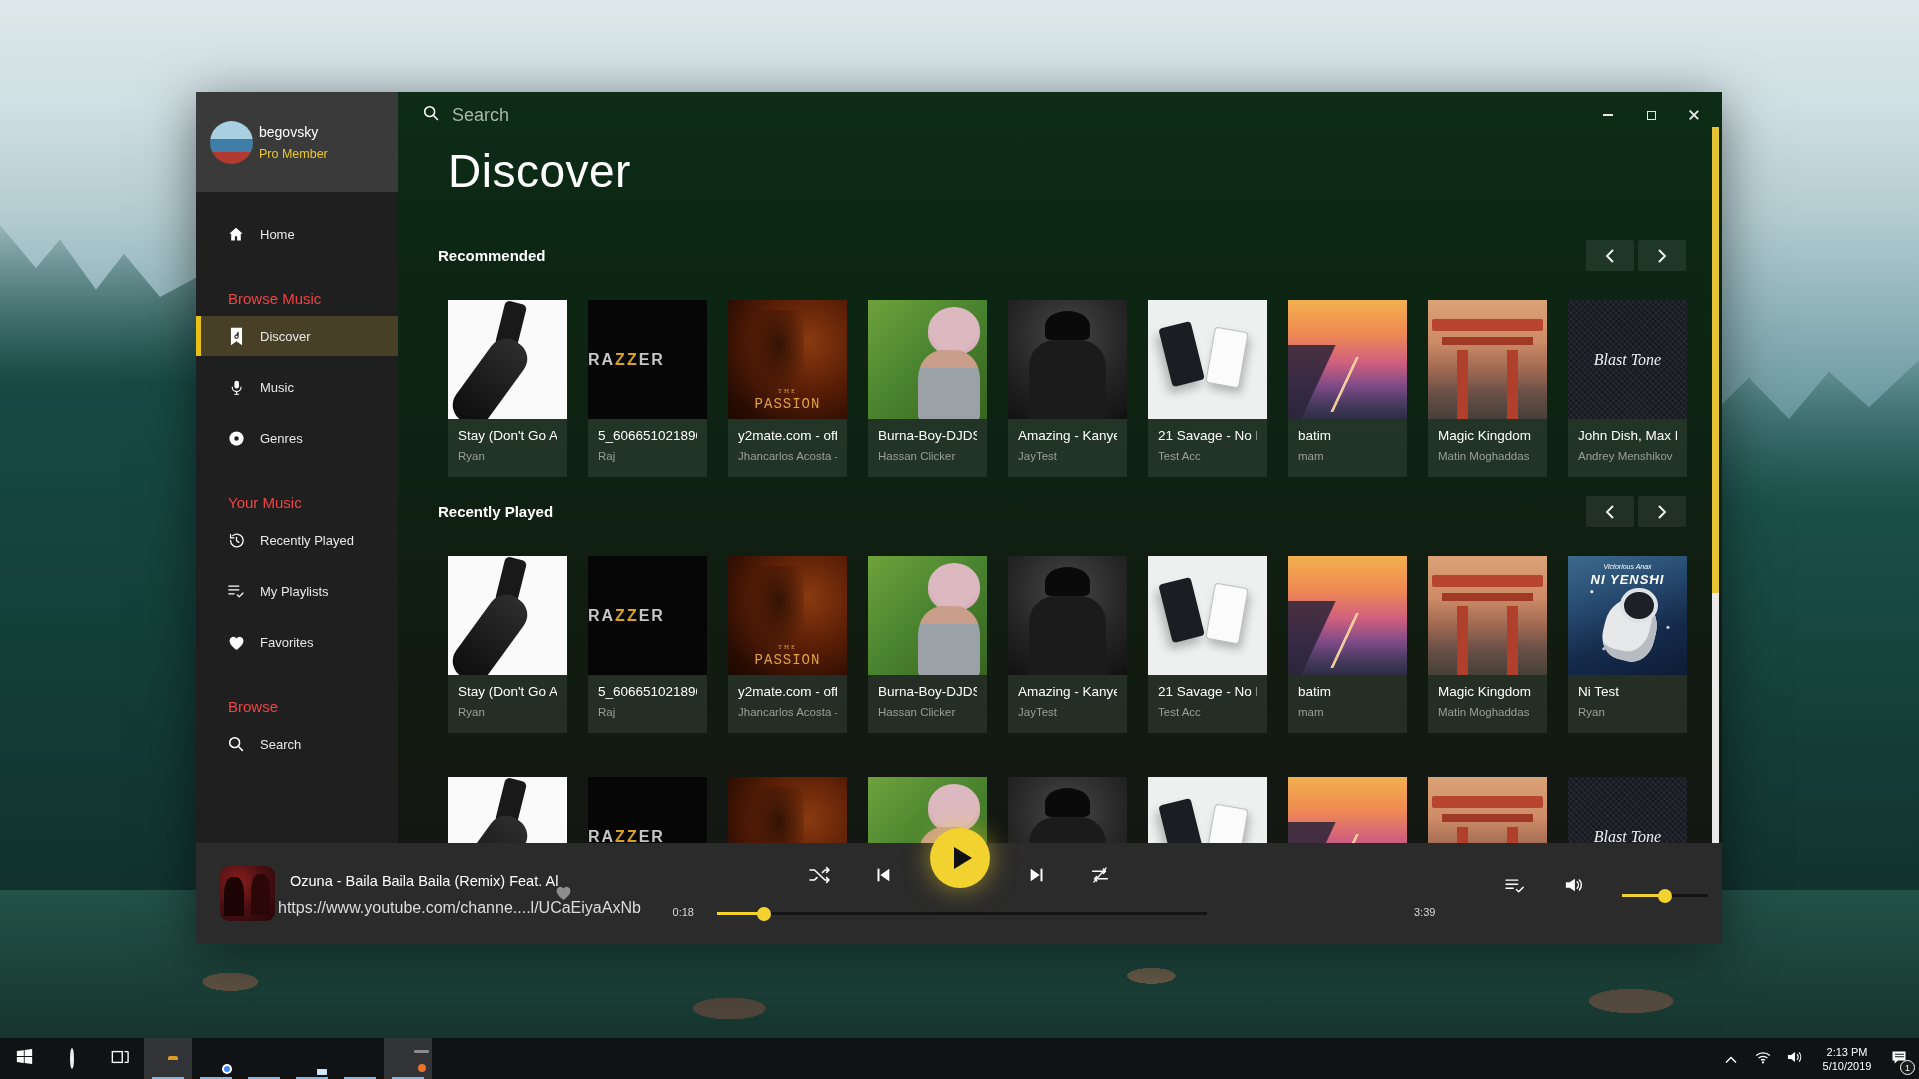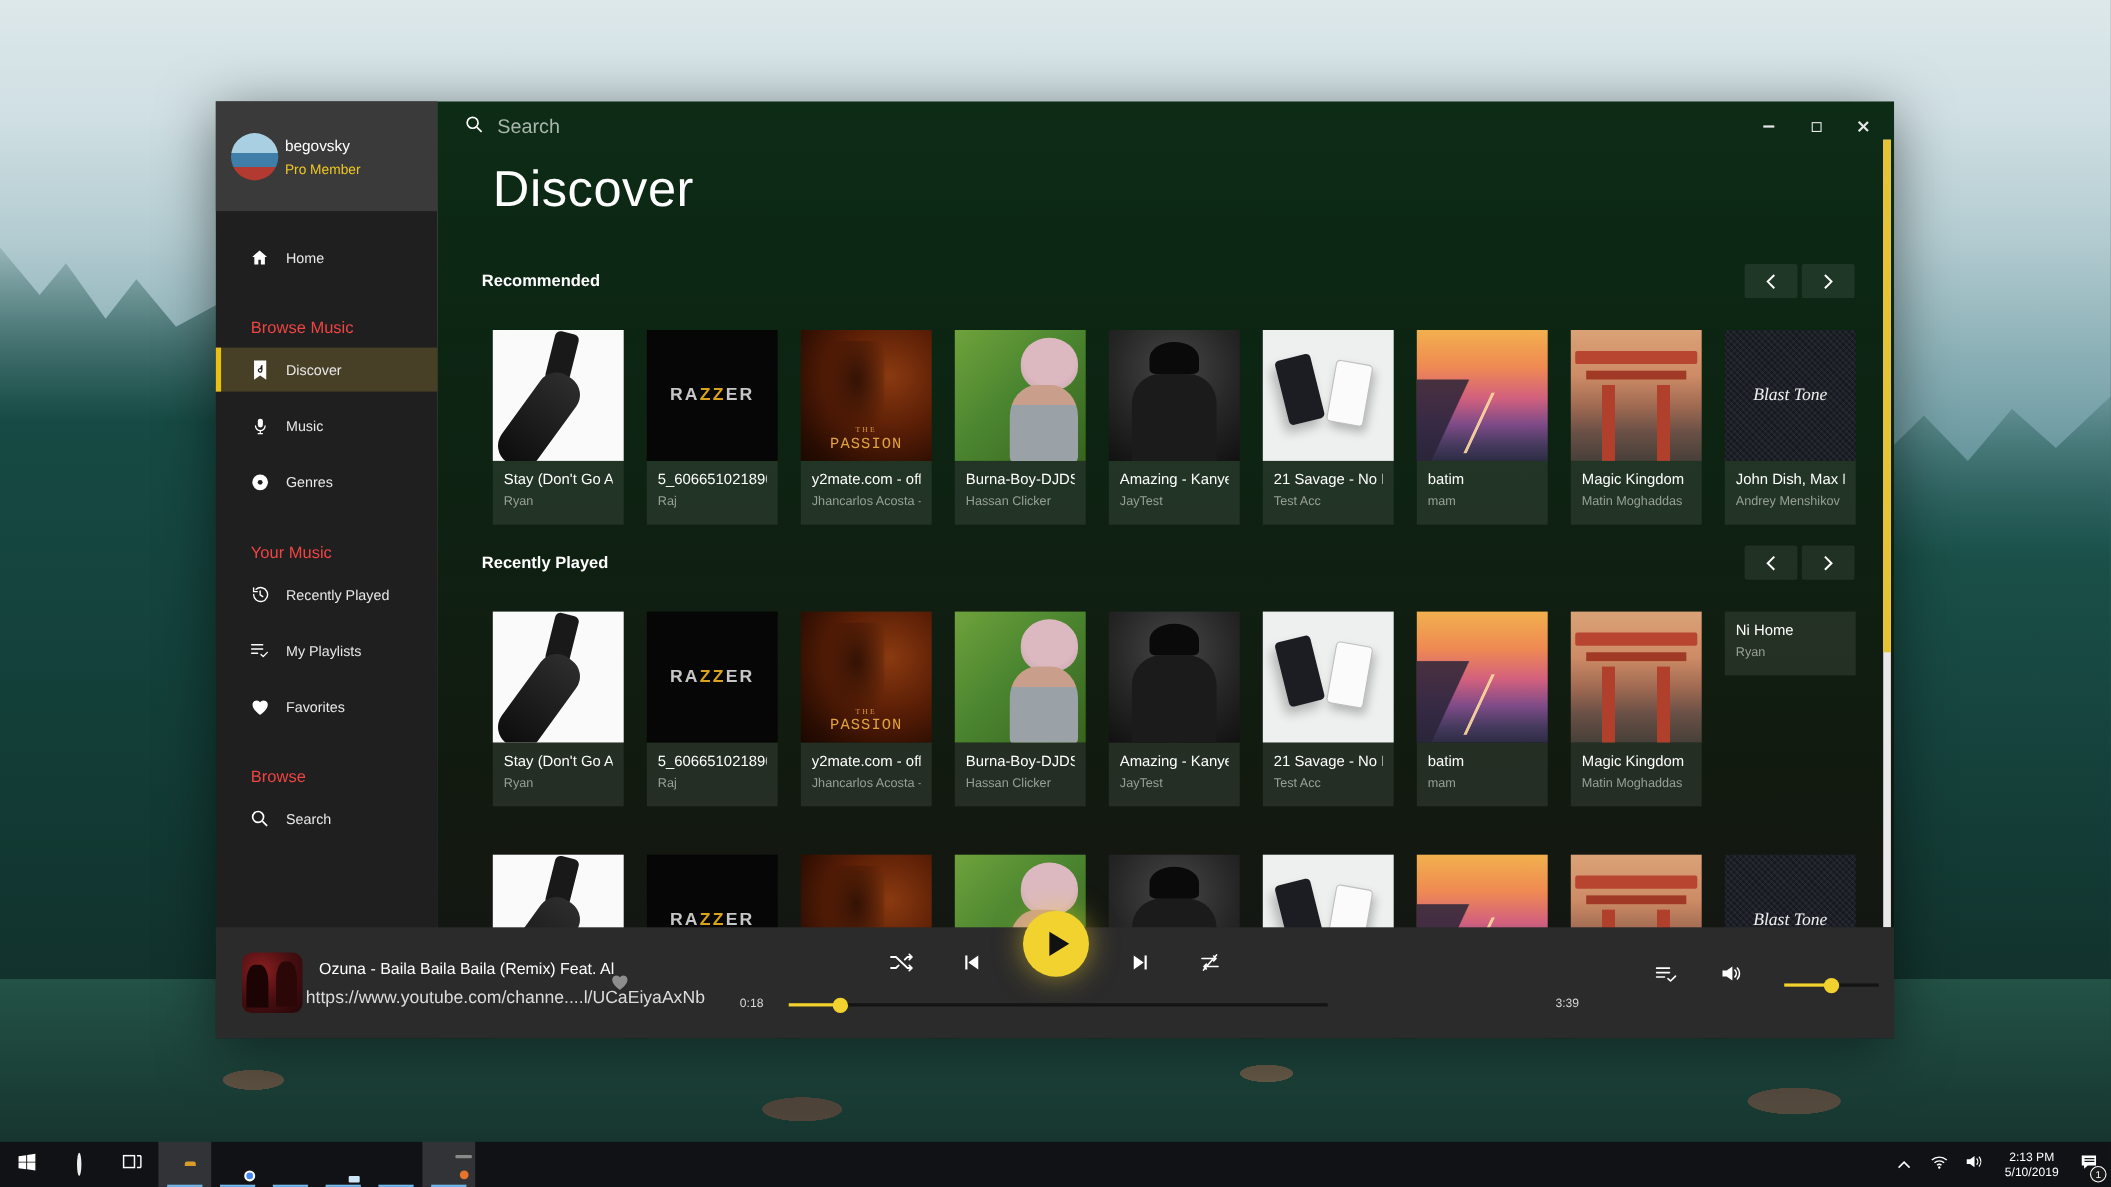--- a/index.html
+++ b/index.html
@@ -70,21 +70,21 @@
   .cover{width:119px;height:119px;position:relative;overflow:hidden}
   .card-info{height:58px;background:rgba(125,138,125,.18);padding:9px 10px 0}
   .card-title{font-size:13.5px;color:#fff;white-space:nowrap;overflow:hidden}
   .card-artist{font-size:11.5px;color:#97a096;margin-top:7px;white-space:nowrap;overflow:hidden}
   
   .cover-sub,.cover-text{position:relative;z-index:3}
   .cv-mic{background:#fafafa}
   .cv-mic::before{content:"";position:absolute;left:52px;top:2px;width:22px;height:46px;background:#191919;border-radius:5px;transform:rotate(14deg)}
   .cv-mic::after{content:"";position:absolute;left:22px;top:34px;width:40px;height:96px;
     background:linear-gradient(#2d2d2d,#0d0d0d);border-radius:18px;transform:rotate(36deg)}
-  .cv-razzer{background:#060606;display:flex;align-items:center;justify-content:center}
+  .cv-razzer{background:#060606;display:flex;align-items:center;}
   .cv-razzer .cover-text{font-size:16px;font-weight:bold;letter-spacing:2px;color:#c6c6c6}
   .cv-razzer .cover-text .acc{color:#d9a21b}
   .cv-passion{background:radial-gradient(circle at 68% 35%,#8a3a10 0%,#5a1e06 45%,#2a0d02 82%,#1a0801 100%)}
   .cv-passion::before{content:"";position:absolute;left:16%;top:8%;width:48%;height:74%;
     background:radial-gradient(ellipse at 55% 40%,#331204 0%,rgba(51,18,4,0) 70%)}
   .cv-passion .cover-sub{position:absolute;bottom:24px;left:0;width:100%;text-align:center;font-size:7px;
     letter-spacing:2px;color:#d89a3a;font-family:"Liberation Serif",serif}
   .cv-passion .cover-text{position:absolute;bottom:7px;left:0;width:100%;text-align:center;font-size:14px;
     letter-spacing:1px;color:#e0a23c;font-family:Liberation Mono, monospace}
   .cv-girl{background:linear-gradient(135deg,#6fa23c 0%,#4c8630 45%,#38641f 100%)}
@@ -548,22 +548,26 @@
       <span class="cover-sub"></span>
       <span class="cover-text"></span>
     </div>
     <div class="card-info">
       <div class="card-title">Magic Kingdom</div>
       <div class="card-artist">Matin Moghaddas</div>
     </div>
   </div>
 
   <div class="card">
-    <div class="card-info">
-      <div class="card-title">Ni Home</div>
+    <div class="cover cv-nihome">
+      <span class="cover-sub">Victorious Anax</span>
+      <span class="cover-text">NI YENSHI</span>
+    </div>
+    <div class="card-info">
+      <div class="card-title">Ni Test</div>
       <div class="card-artist">Ryan</div>
     </div>
   </div>
 </div>
   </section>
 
   <section class="row sec2">
     <div class="cards">
   <div class="card">
     <div class="cover cv-mic">

